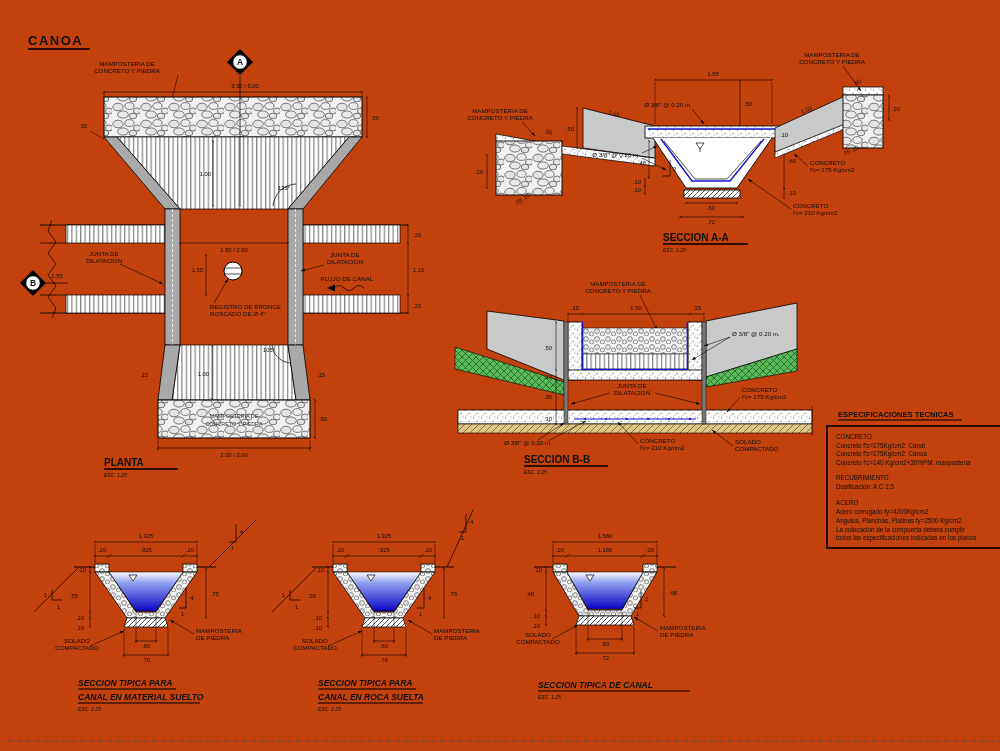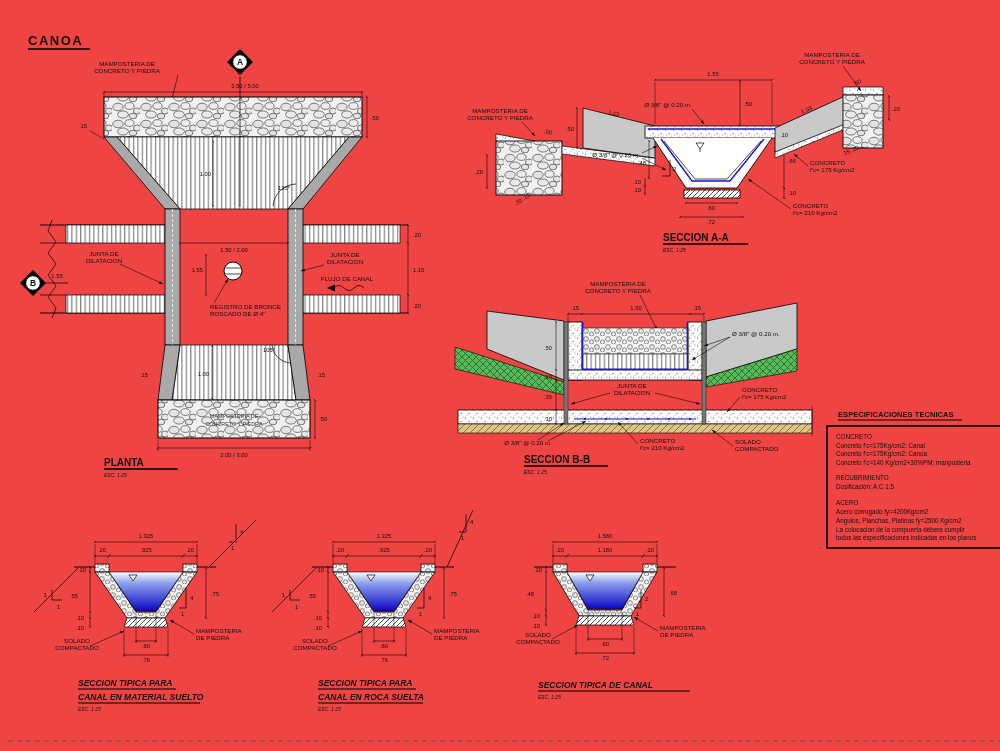--- a/index.html
+++ b/index.html
@@ -1,16 +1,16 @@
 <!DOCTYPE html>
 <html><head>
 <meta charset="utf-8">
 <style>
   html,body{margin:0;padding:0;background:#fff;}
-  .page{position:relative;width:1000px;height:751px;background:#ef4444;overflow:hidden;}
+  .page{position:relative;width:1000px;height:751px;background:#c2410c;overflow:hidden;}
   svg{position:absolute;left:0;top:0;}
   text{fill:#111;}
   .d{font:5.8px "Liberation Sans",sans-serif;}
   .l{font:6.2px "Liberation Sans",sans-serif;}
   .li{font:5.4px "Liberation Sans",sans-serif;fill:#333;}
   .tt{font:bold 10px "Liberation Sans",sans-serif;}
   .t2{font:italic bold 8.5px "Liberation Sans",sans-serif;}
   .esc{font:italic 5px "Liberation Sans",sans-serif;}
   .big{font:bold 13px "Liberation Sans",sans-serif;letter-spacing:1.5px;}
   .spec{font:6.3px "Liberation Sans",sans-serif;}

